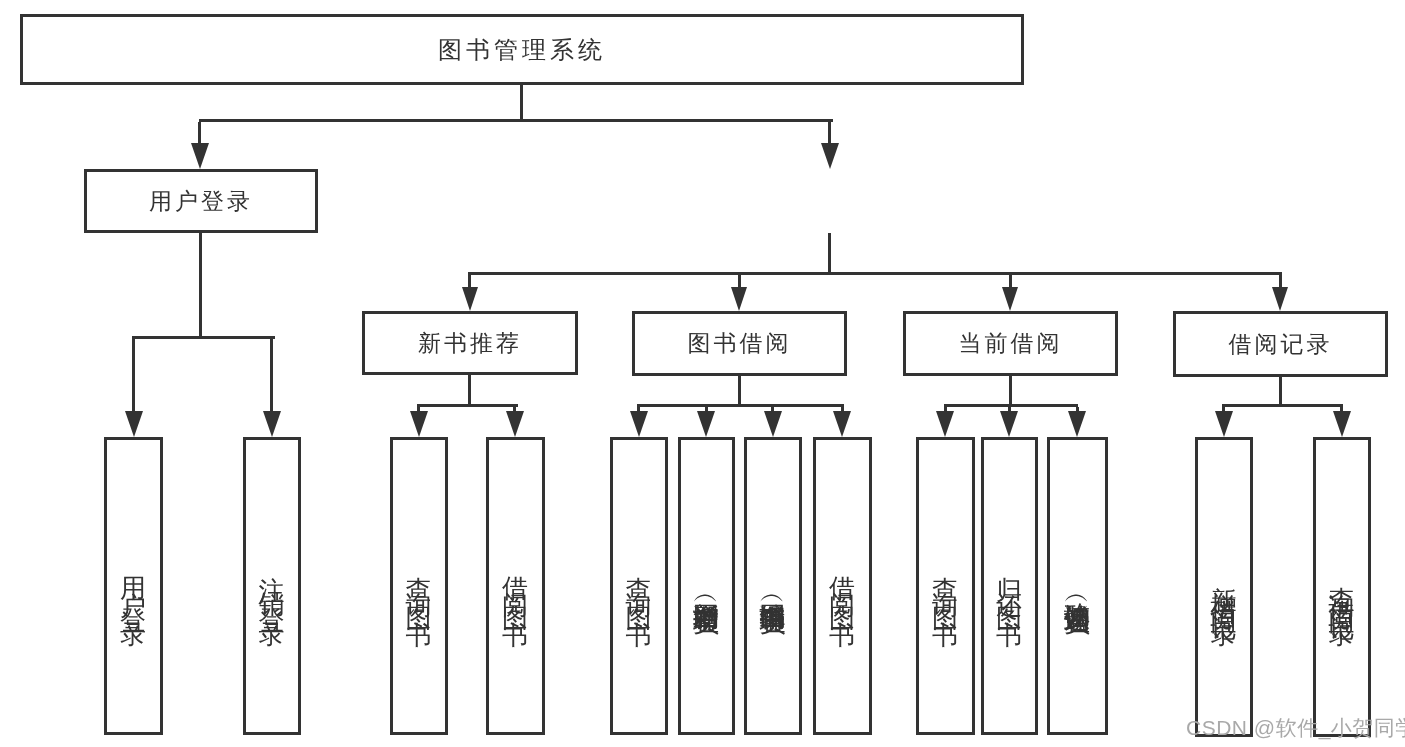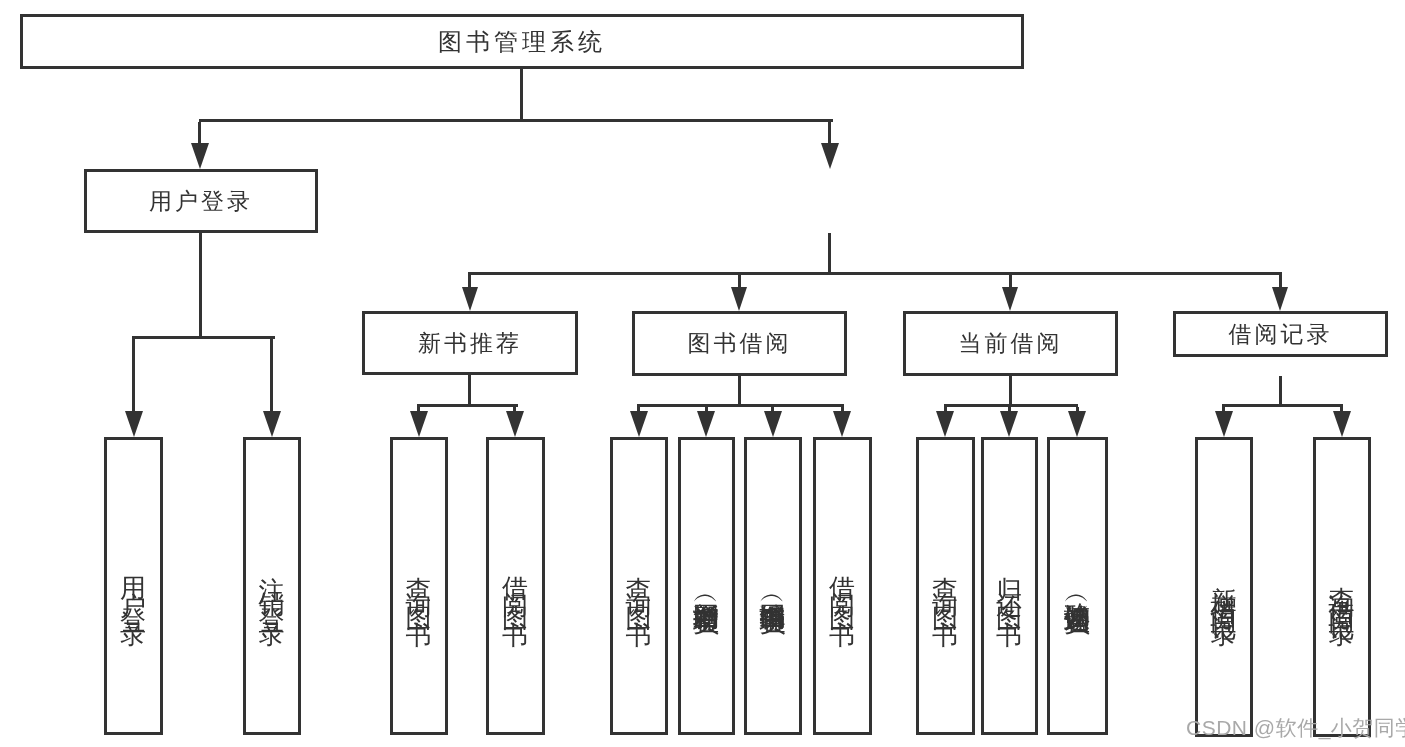--- a/index.html
+++ b/index.html
@@ -28,21 +28,21 @@
   .watermark{
     position:absolute;left:1186px;top:714px;z-index:5;
     font-size:21px;letter-spacing:0.5px;color:#a9a9a9;white-space:nowrap;
   }
 </style>
 </head>
 <body>
 
 <div class="canvas">
 
-  <div class="node root" style="left:20px;top:14px;width:1004px;height:55px;">图书管理系统</div>
+  <div class="node root" style="left:20px;top:14px;width:1004px;height:71px;">图书管理系统</div>
 
   <div class="vline" style="left:520px;top:69px;height:53px;"></div>
   <div class="hline" style="left:199px;top:119px;width:634px;"></div>
   <div class="vline" style="left:198px;top:122px;height:23px;"></div>
   <div class="ah" style="left:191px;top:143px;"></div>
   <div class="vline" style="left:828px;top:122px;height:23px;"></div>
   <div class="ah" style="left:821px;top:143px;"></div>
 
   <div class="node" style="left:84px;top:169px;width:234px;height:64px;">用户登录</div>
 
@@ -60,21 +60,21 @@
   <div class="vline" style="left:738px;top:275px;height:14px;"></div>
   <div class="ah ah-sm" style="left:731px;top:287px;"></div>
   <div class="vline" style="left:1009px;top:275px;height:14px;"></div>
   <div class="ah ah-sm" style="left:1002px;top:287px;"></div>
   <div class="vline" style="left:1279px;top:275px;height:14px;"></div>
   <div class="ah ah-sm" style="left:1272px;top:287px;"></div>
 
   <div class="node" style="left:362px;top:311px;width:216px;height:64px;">新书推荐</div>
   <div class="node" style="left:903px;top:311px;width:215px;height:65px;">当前借阅</div>
   <div class="node" style="left:632px;top:311px;width:215px;height:65px;">图书借阅</div>
-  <div class="node" style="left:1173px;top:311px;width:215px;height:46px;">借阅记录</div>
+  <div class="node" style="left:1173px;top:311px;width:215px;height:66px;">借阅记录</div>
 
   <div class="vline" style="left:468px;top:375px;height:32px;"></div>
   <div class="hline" style="left:417px;top:404px;width:101px;"></div>
   <div class="vline" style="left:417px;top:407px;height:7px;"></div>
   <div class="ah" style="left:410px;top:411px;"></div>
   <div class="vline" style="left:513px;top:407px;height:7px;"></div>
   <div class="ah" style="left:506px;top:411px;"></div>
 
   <div class="vline" style="left:738px;top:375px;height:32px;"></div>
   <div class="hline" style="left:637px;top:404px;width:207px;"></div>

